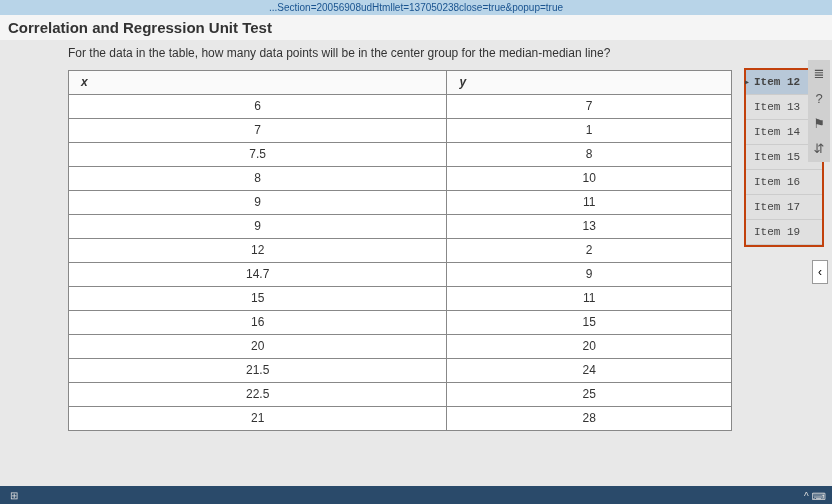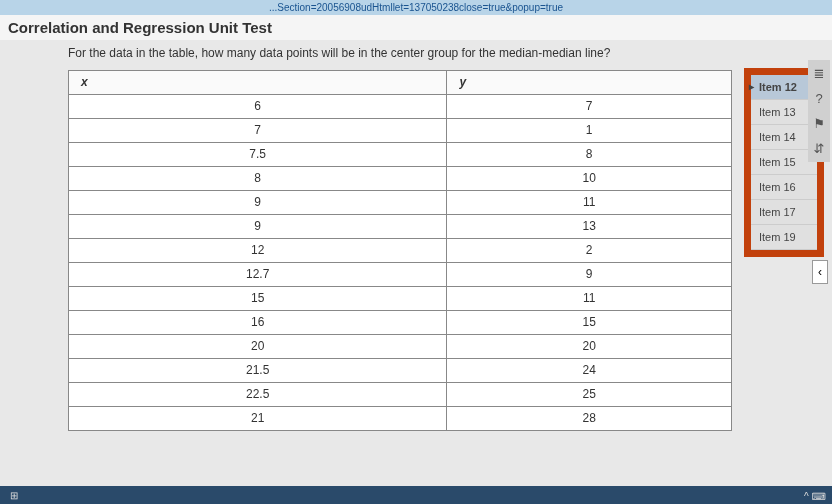--- a/index.html
+++ b/index.html
@@ -62,21 +62,22 @@
       font-weight: bold;
       background: #fafafa;
       padding-left: 12px;
     }
     .side-col {
       width: 80px;
       padding-top: 28px;
     }
     .item-list {
       background: #e0e0e0;
-      border: 7px solid #c2410c;
+      border: 2px solid #c2410c;
+      font-family: Liberation Mono, monospace;
     }
     .item-row {
       padding: 6px 8px;
       font-size: 11px;
       color: #444;
       border-bottom: 1px solid #ccc;
       cursor: pointer;
     }
     .item-row.active {
       background: #b8c8d8;
@@ -179,21 +180,21 @@
           </tr>
           <tr>
             <td>9</td>
             <td>13</td>
           </tr>
           <tr>
             <td>12</td>
             <td>2</td>
           </tr>
           <tr>
-            <td>12.7</td>
+            <td>14.7</td>
             <td>9</td>
           </tr>
           <tr>
             <td>15</td>
             <td>11</td>
           </tr>
           <tr>
             <td>16</td>
             <td>15</td>
           </tr>

